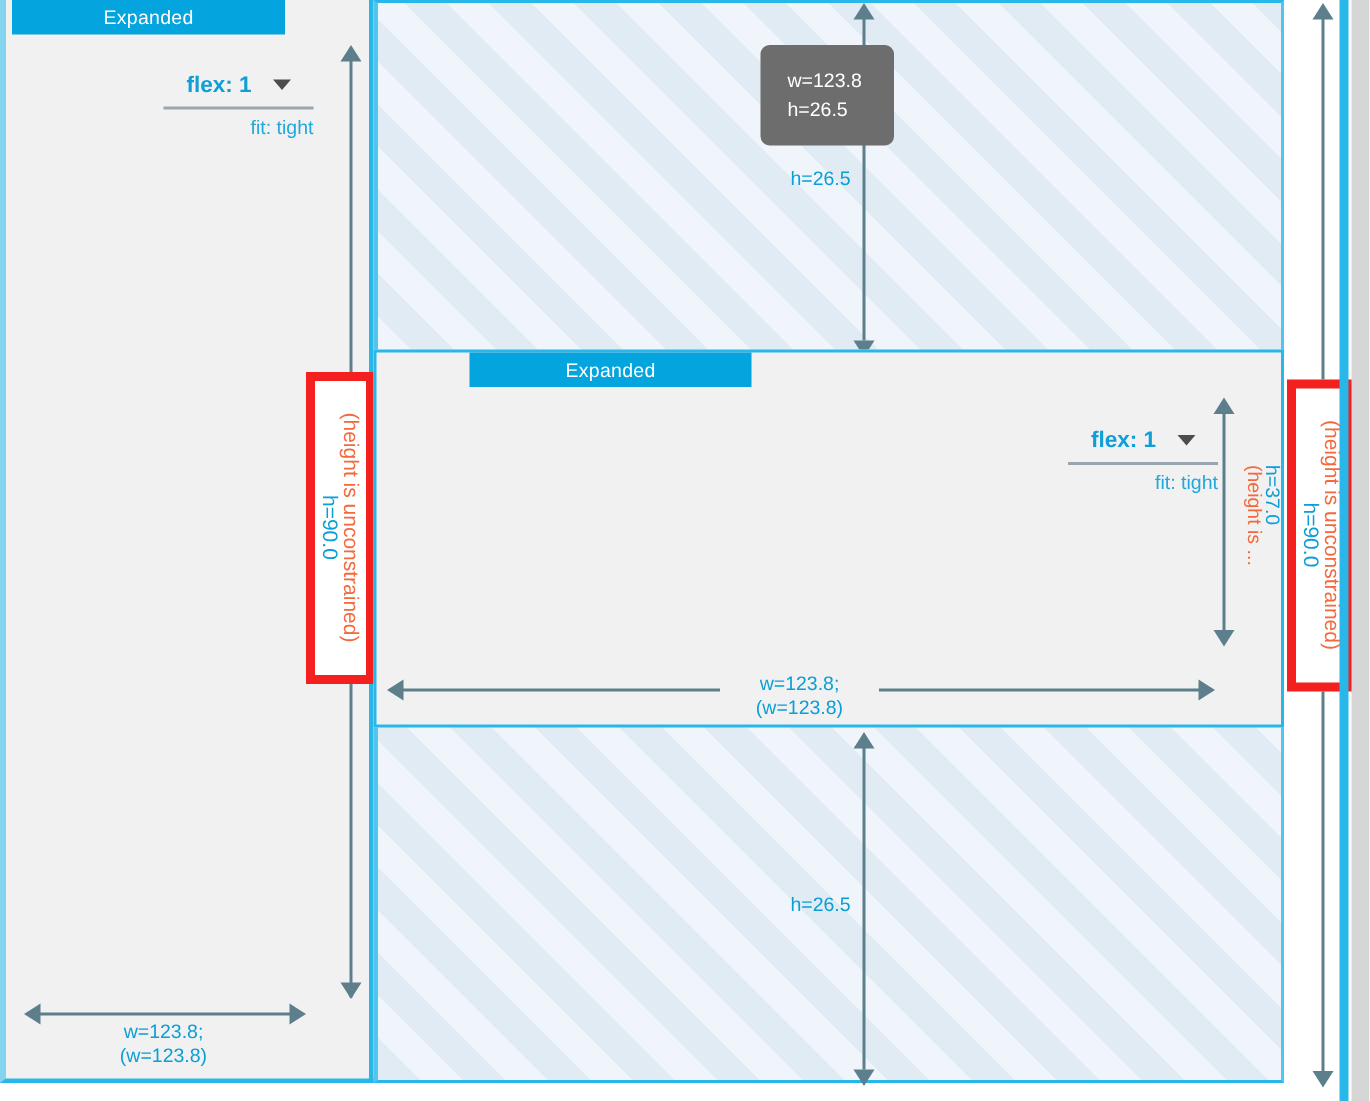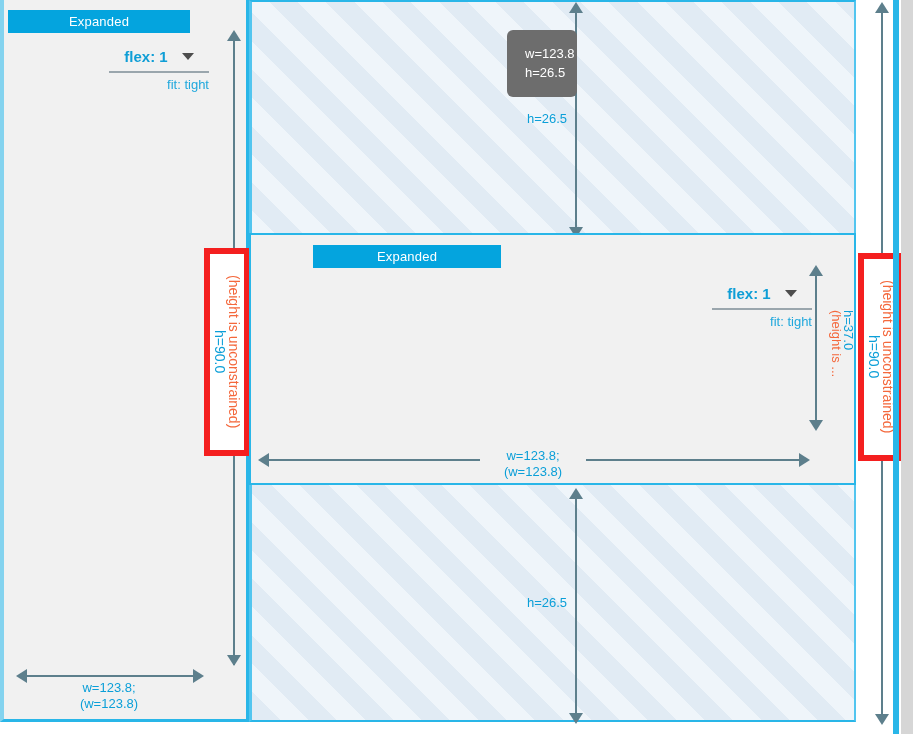--- a/index.html
+++ b/index.html
@@ -35,21 +35,20 @@
     box-sizing:border-box;
   }
   .widget-tag{
     position:absolute;
     background:#04a4de;
     color:#ffffff;
     font-size:13px;
     height:23px;line-height:23px;
     text-align:center;
     letter-spacing:.2px;
-    margin-top:10px;
   }
   #left-tag{left:4px;top:0;width:182px;}
 
   
   .flex-group{position:absolute;width:100px;}
   .flex-row{
     display:flex;align-items:center;justify-content:center;
     gap:14px;height:22px;
   }
   .flex-label{font-size:15px;font-weight:bold;color:#0f9ed6;}
@@ -105,21 +104,21 @@
     left:249px;top:233px;width:607px;height:252px;
     background:#f1f1f1;
     border:2px solid #29b6e8;
     box-sizing:border-box;
   }
   #child-tag{left:62px;top:0;width:188px;}
   #child-flex{left:712px;top:282px;}
 
   
   #size-tooltip{
-    left:507px;top:30px;width:70px;height:67px;
+    left:507px;top:30px;width:89px;height:67px;
     background:#6d6d6d;color:#ffffff;
     border-radius:6px;
     font-size:13px;line-height:19px;
     padding:14px 0 0 18px;
     box-sizing:border-box;
   }
 
   
   .dim-label{position:absolute;font-size:13px;text-align:center;line-height:16px;}
 

